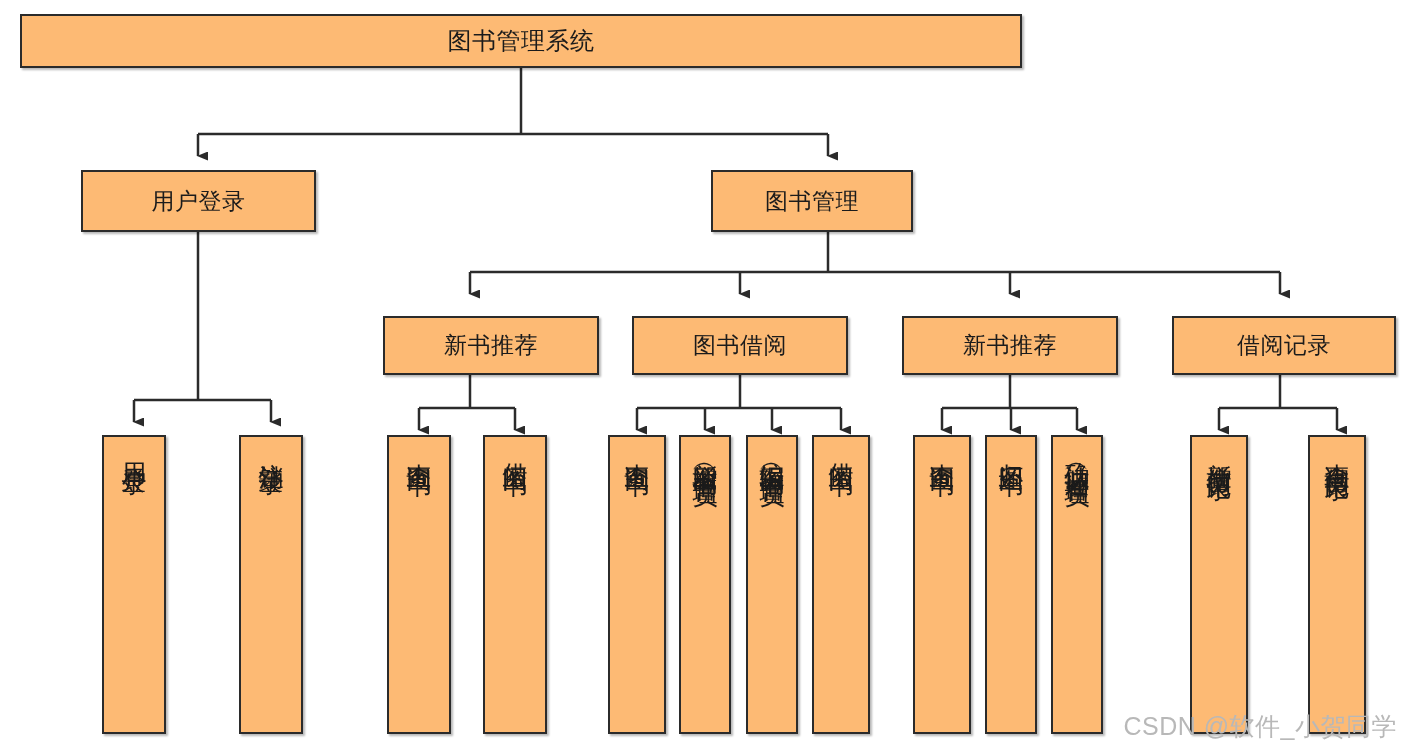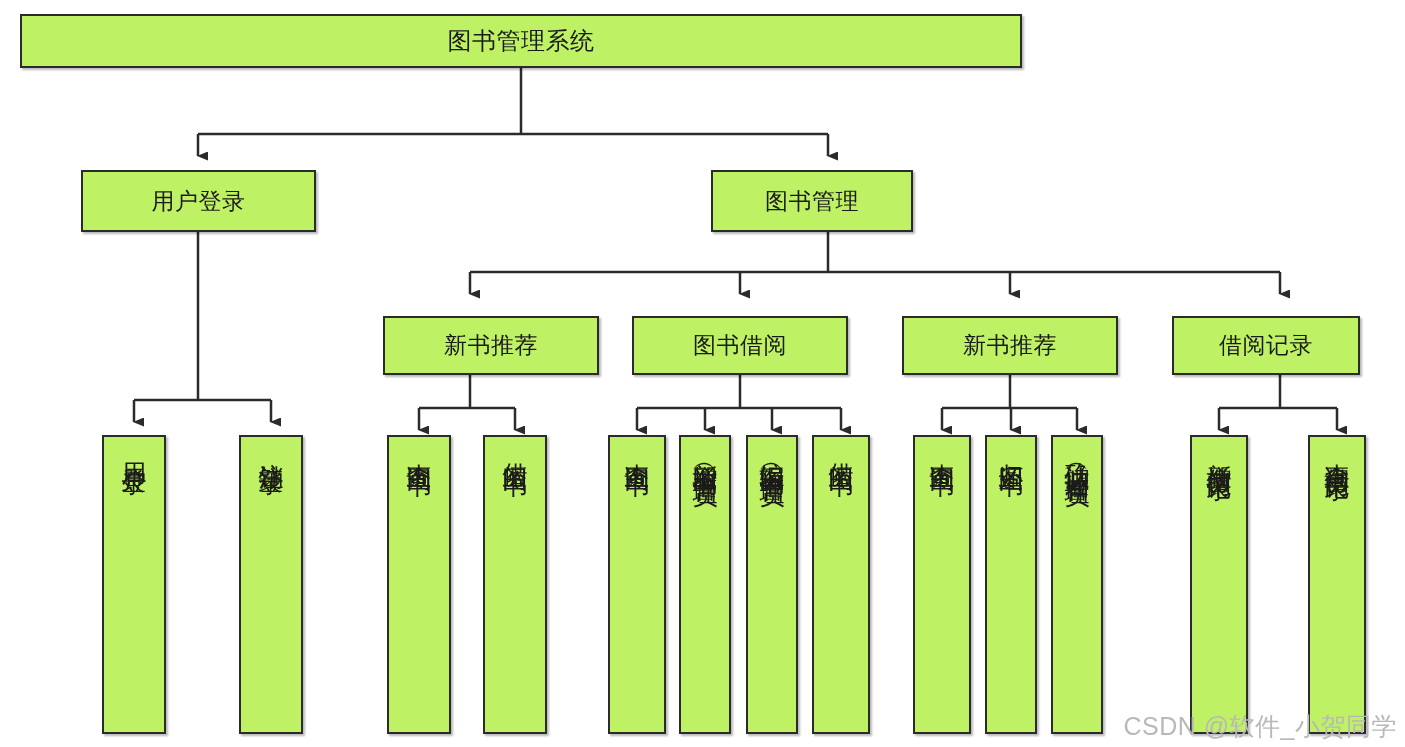--- a/index.html
+++ b/index.html
@@ -22,21 +22,21 @@
     position: absolute;
     left: 0;
     top: 0;
     width: 1405px;
     height: 747px;
     pointer-events: none;
   }
   .node {
     position: absolute;
     box-sizing: border-box;
-    background: #bef264;
+    background: #fdba74;
     border: 2px solid #2b2b2b;
     box-shadow: 2px 2px 2px rgba(0,0,0,0.28);
     display: flex;
     align-items: center;
     justify-content: center;
     color: #1b1b1b;
     z-index: 2;
   }
   .node-label {
     display: block;
@@ -137,21 +137,21 @@
 
   <div class="node h" style="left: 383px; top: 316px; width: 216px; height: 59px;">
     <span class="node-label">新书推荐</span>
   </div>
   <div class="node h" style="left: 632px; top: 316px; width: 216px; height: 59px;">
     <span class="node-label">图书借阅</span>
   </div>
   <div class="node h" style="left: 902px; top: 316px; width: 216px; height: 59px;">
     <span class="node-label">新书推荐</span>
   </div>
-  <div class="node h" style="left: 1172px; top: 316px; width: 188px; height: 59px;">
+  <div class="node h" style="left: 1172px; top: 316px; width: 224px; height: 59px;">
     <span class="node-label">借阅记录</span>
   </div>
 
   <div class="node v" style="left: 102px; top: 435px; width: 64px; height: 299px;">
     <span class="node-label">用户登录</span>
   </div>
   <div class="node v" style="left: 239px; top: 435px; width: 64px; height: 299px;">
     <span class="node-label">注销登录</span>
   </div>
   <div class="node v" style="left: 387px; top: 435px; width: 64px; height: 299px;">

